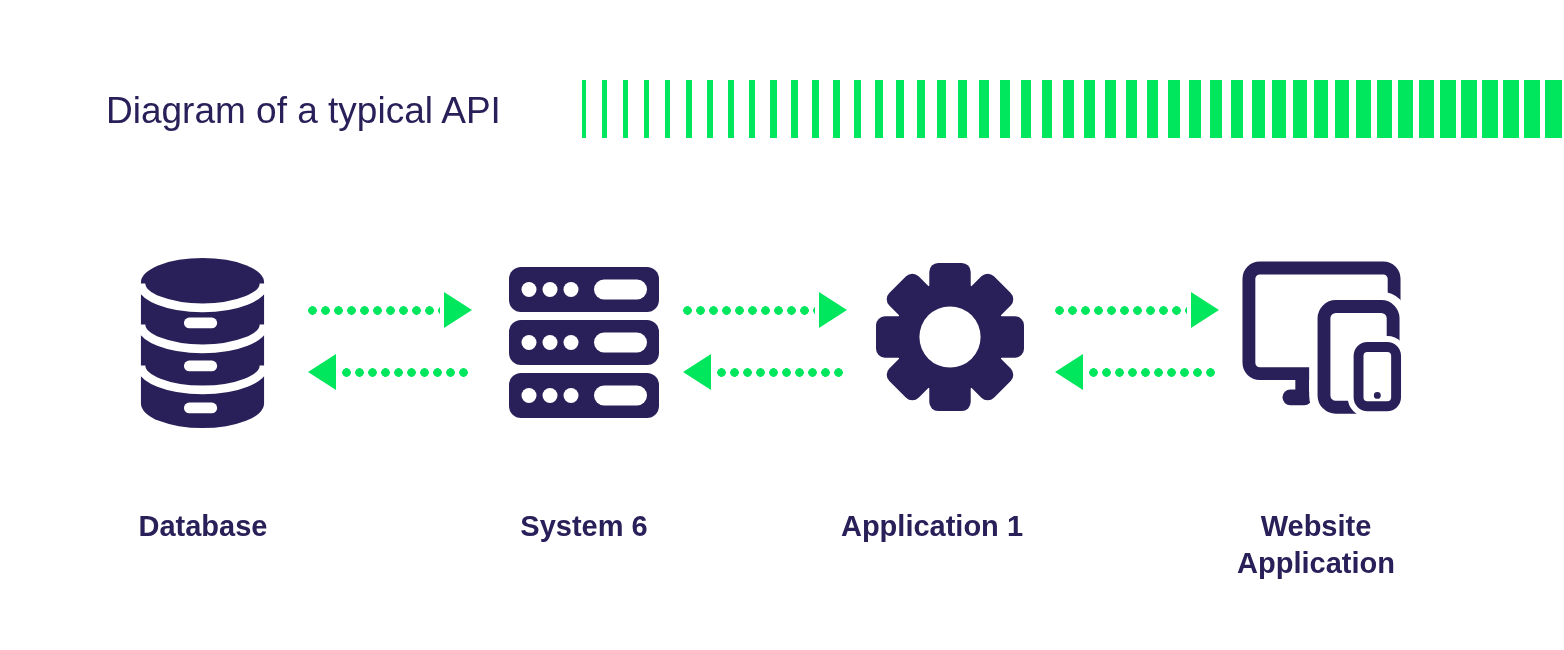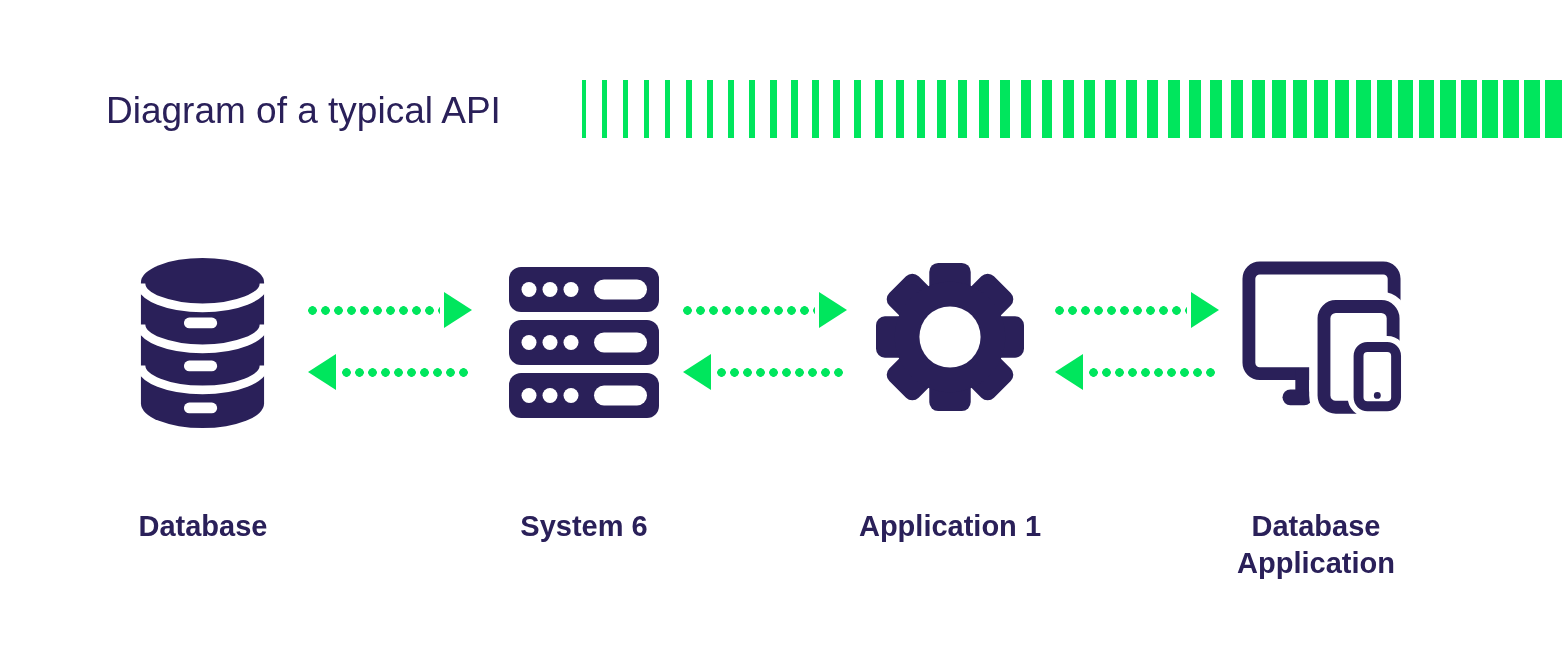--- a/index.html
+++ b/index.html
@@ -44,21 +44,21 @@
     top:463px;
     font-size:29px;
     font-weight:700;
     line-height:37px;
     text-align:center;
     color:var(--ink);
     margin-top:45px;
   }
   #label-0 { left:43px;   width:320px; }
   #label-1 { left:424px;  width:320px; }
-  #label-2 { left:790px;  width:320px; }
+  #label-2 { left:772px;  width:320px; }
   #label-3 { left:1203px; width:226px; }
 
   
   .arrow-pair { position:absolute; top:292px; width:164px; }
   #conn-0 { left:308px; }
   #conn-1 { left:683px; }
   #conn-2 { left:1055px; }
   .arrow { display:flex; align-items:center; height:36px; }
   .arrow + .arrow { margin-top:26px; }
   .dots {
@@ -318,15 +318,15 @@
       <rect x="42" y="130" width="30" height="16" rx="8" fill="currentColor"></rect>
 
       <rect x="84" y="46" width="70" height="102" rx="12" fill="#ffffff" stroke="#ffffff" stroke-width="30"></rect>
       <rect x="84" y="46" width="70" height="102" rx="12" fill="#ffffff" stroke="currentColor" stroke-width="13"></rect>
 
       <rect x="119" y="87" width="38" height="60" rx="9" fill="#ffffff" stroke="#ffffff" stroke-width="22"></rect>
       <rect x="119" y="87" width="38" height="60" rx="9" fill="#ffffff" stroke="currentColor" stroke-width="10"></rect>
       <circle cx="138" cy="136" r="3.5" fill="currentColor"></circle>
     </svg>
   </div>
-  <div class="node-label" id="label-3">Database Application</div>
+  <div class="node-label" id="label-3">Website Application</div>
 
 </div>
 
 </body></html>

